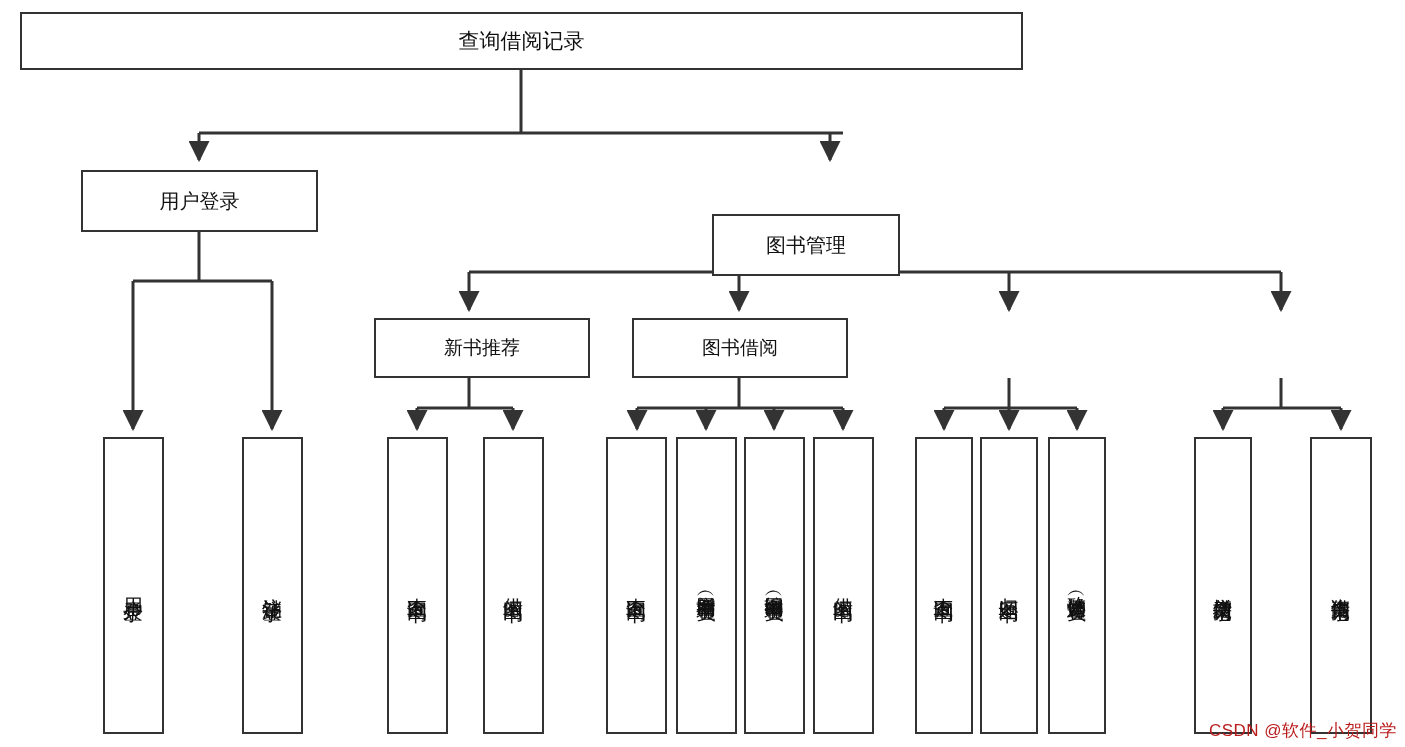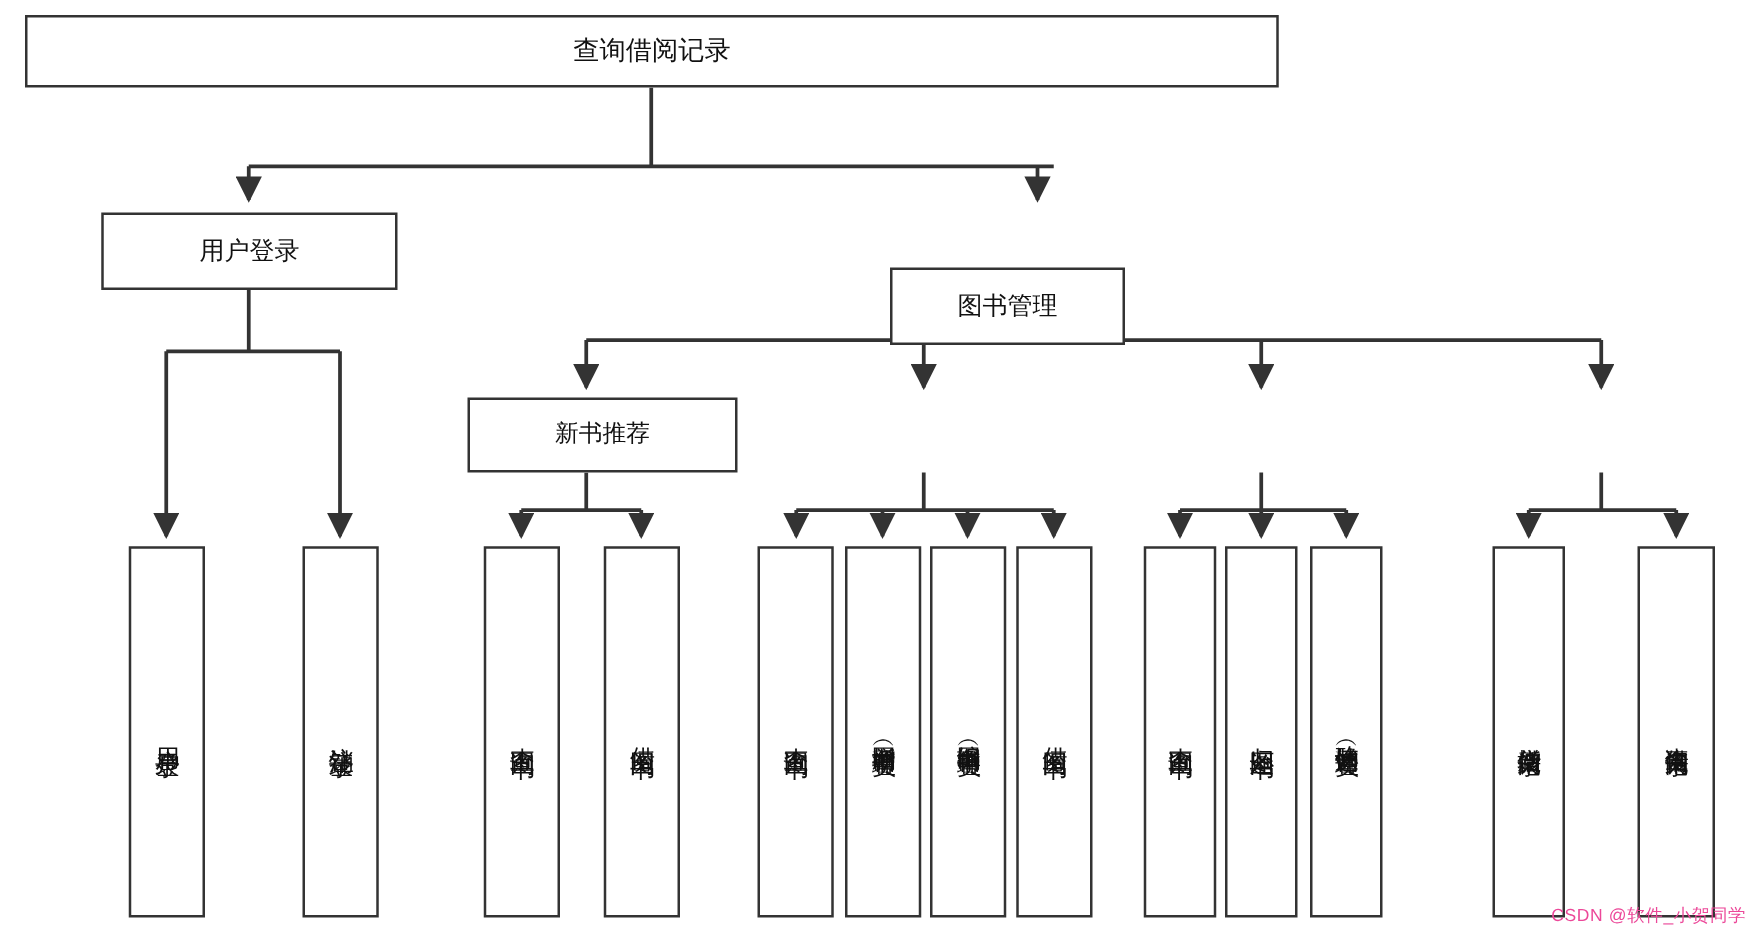--- a/index.html
+++ b/index.html
@@ -58,22 +58,22 @@
     white-space: nowrap;
   }
   .node.leaf.tall .lbl {
     font-size: 19px;
     letter-spacing: 1px;
   }
   #watermark {
     position: absolute;
     right: 8px;
     bottom: 5px;
-    font-size: 14px;
-    color: #ec4899;
+    font-size: 17px;
+    color: #b91c1c;
     letter-spacing: 0.5px;
     z-index: 3;
     white-space: nowrap;
   }
 </style>
 </head>
 <body>
 
 <div id="canvas">
 
@@ -136,20 +136,23 @@
   </div>
 
   <div class="node lvl2" style="left:712px; top:170px; width:188px; height:62px;margin-top:44px;">
     <span class="lbl">图书管理</span>
   </div>
 
   <div class="node lvl3" style="left:362px; top:318px; width:216px; height:60px;margin-left:12px;">
     <span class="lbl">新书推荐</span>
   </div>
 
+  <div class="node lvl3" style="left:632px; top:318px; width:216px; height:60px;">
+    <span class="lbl">图书借阅</span>
+  </div>
 
 
 
   <div class="node leaf" style="left:103px; top:437px; width:61px; height:297px;">
     <span class="lbl">用户登录</span>
   </div>
 
   <div class="node leaf" style="left:242px; top:437px; width:61px; height:297px;">
     <span class="lbl">注销登录</span>
   </div>

